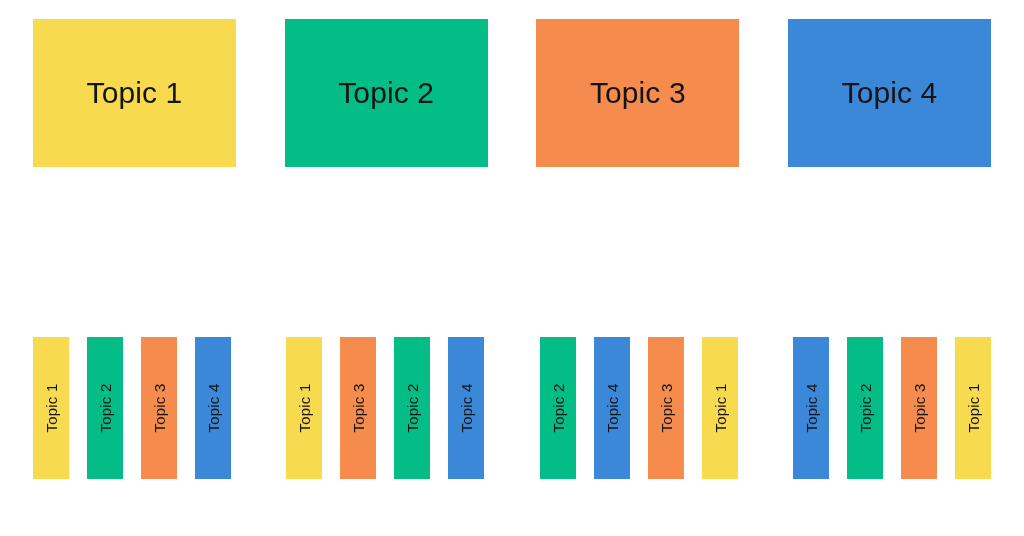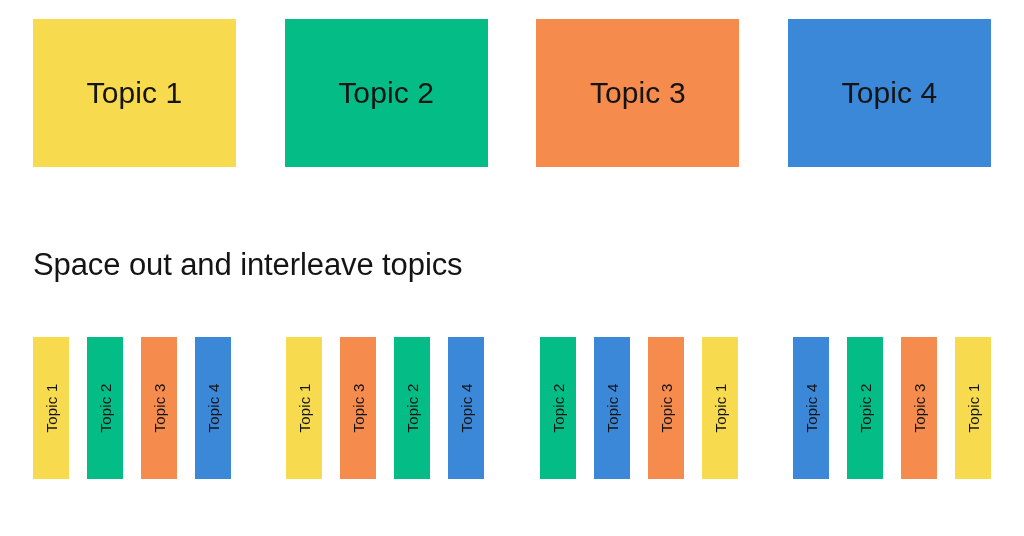--- a/index.html
+++ b/index.html
@@ -113,21 +113,20 @@
     <div class="topic-block" style="background-color: rgb(246, 139, 78);">
       <span class="topic-block-label">Topic 3</span>
     </div>
 
     <div class="topic-block" style="background-color: rgb(59, 135, 216);">
       <span class="topic-block-label">Topic 4</span>
     </div>
 
   </div>
 
-  <div id="section-heading">Space out and interleave topics</div>
 
   <div id="interleaved-groups">
 
     <div class="bar-group">
       <div class="topic-bar" style="background-color: rgb(248, 218, 78);">
         <span class="topic-bar-label">Topic 1</span>
       </div>
       <div class="topic-bar" style="background-color: rgb(3, 188, 134);">
         <span class="topic-bar-label">Topic 2</span>
       </div>

